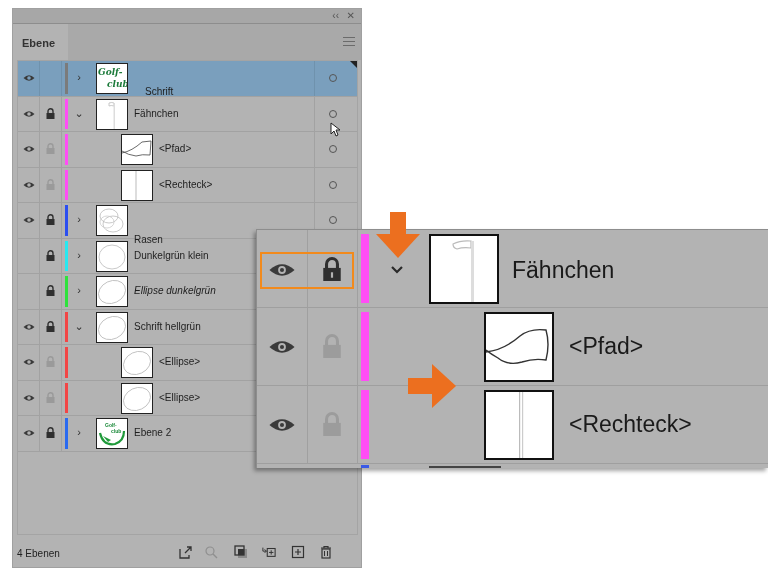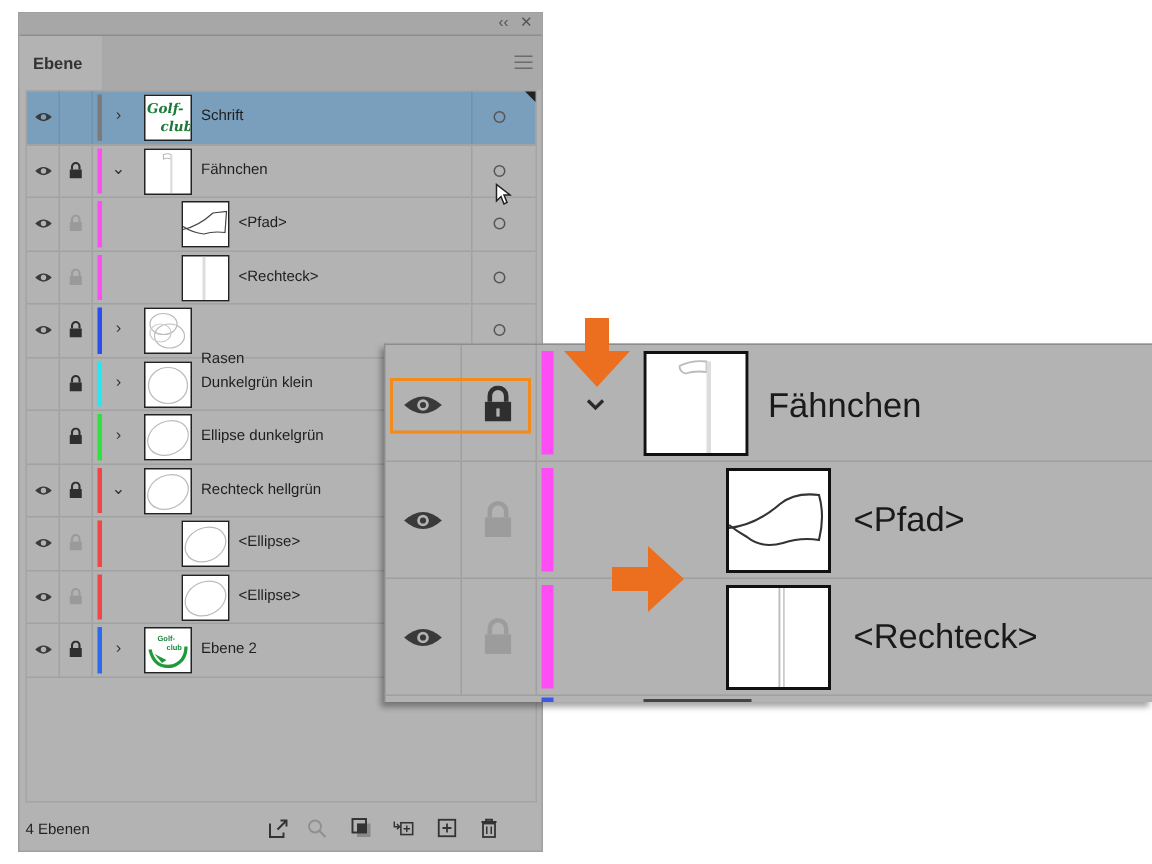--- a/index.html
+++ b/index.html
@@ -144,21 +144,21 @@
       </div>
       <div class="cell-lock"></div>
       <div class="colorbar" style="background:#7b7b7b;"></div>
       <span class="chev" style="left:56px;">›</span>
       <div class="thumb" style="left:78px;">
         <svg width="30" height="29" viewBox="0 0 30 29">
             <text x="1" y="11" font-size="9" fill="#1b7a3a" font-style="italic" font-weight="bold" font-family="DejaVu Serif, serif">Golf-</text>
             <text x="10" y="23" font-size="9" fill="#1b7a3a" font-style="italic" font-weight="bold" font-family="DejaVu Serif, serif">club</text>
           </svg>
       </div>
-      <span class="name" style="left:116px;">Schrift</span>
+      <span class="name" style="left:127px;margin-top:14px;">Schrift</span>
       <div class="cell-target">
           <div class="target"></div>
         </div>
       <div class="sel-corner"></div>
     </div>
 
     <div class="row" style="top:35.5px;">
       <div class="cell-eye">
         <svg class="eye-ic" width="12" height="8" viewBox="0 0 12 8">
             <path d="M0.5 4 Q6 -1.5 11.5 4 Q6 9.5 0.5 4Z" fill="#3a3a3a"></path>
@@ -289,21 +289,21 @@
             <rect x="0.5" y="5" width="8" height="6" fill="#2f2f2f"></rect>
           </svg>
       </div>
       <div class="colorbar" style="background:#2ee23c;"></div>
       <span class="chev" style="left:56px;">›</span>
       <div class="thumb" style="left:78px;">
         <svg width="30" height="29" viewBox="0 0 30 29">
             <ellipse cx="15" cy="15" rx="14" ry="11" transform="rotate(-25 15 15)" fill="none" stroke="#bbb" stroke-width="0.8"></ellipse>
           </svg>
       </div>
-      <span class="name" style="left:116px;">Ellipse dunkelgrün</span>
+      <span class="name" style="left:116px;font-style:italic;">Ellipse dunkelgrün</span>
     </div>
 
     <div class="row" style="top:248.5px;">
       <div class="cell-eye">
         <svg class="eye-ic" width="12" height="8" viewBox="0 0 12 8">
             <path d="M0.5 4 Q6 -1.5 11.5 4 Q6 9.5 0.5 4Z" fill="#3a3a3a"></path>
             <circle cx="6" cy="4" r="1.8" fill="#b3b3b3"></circle>
           </svg>
       </div>
       <div class="cell-lock">
@@ -312,21 +312,21 @@
             <rect x="0.5" y="5" width="8" height="6" fill="#2f2f2f"></rect>
           </svg>
       </div>
       <div class="colorbar" style="background:#f24545;"></div>
       <span class="chev" style="left:56px;">⌄</span>
       <div class="thumb" style="left:78px;">
         <svg width="30" height="29" viewBox="0 0 30 29">
             <ellipse cx="15" cy="15" rx="14" ry="11" transform="rotate(-25 15 15)" fill="none" stroke="#bbb" stroke-width="0.8"></ellipse>
           </svg>
       </div>
-      <span class="name" style="left:116px;">Rechteck hellgrün</span>
+      <span class="name" style="left:116px;">Schrift hellgrün</span>
     </div>
 
     <div class="row" style="top:284px;">
       <div class="cell-eye">
         <svg class="eye-ic" width="12" height="8" viewBox="0 0 12 8">
             <path d="M0.5 4 Q6 -1.5 11.5 4 Q6 9.5 0.5 4Z" fill="#3a3a3a"></path>
             <circle cx="6" cy="4" r="1.8" fill="#b3b3b3"></circle>
           </svg>
       </div>
       <div class="cell-lock">

